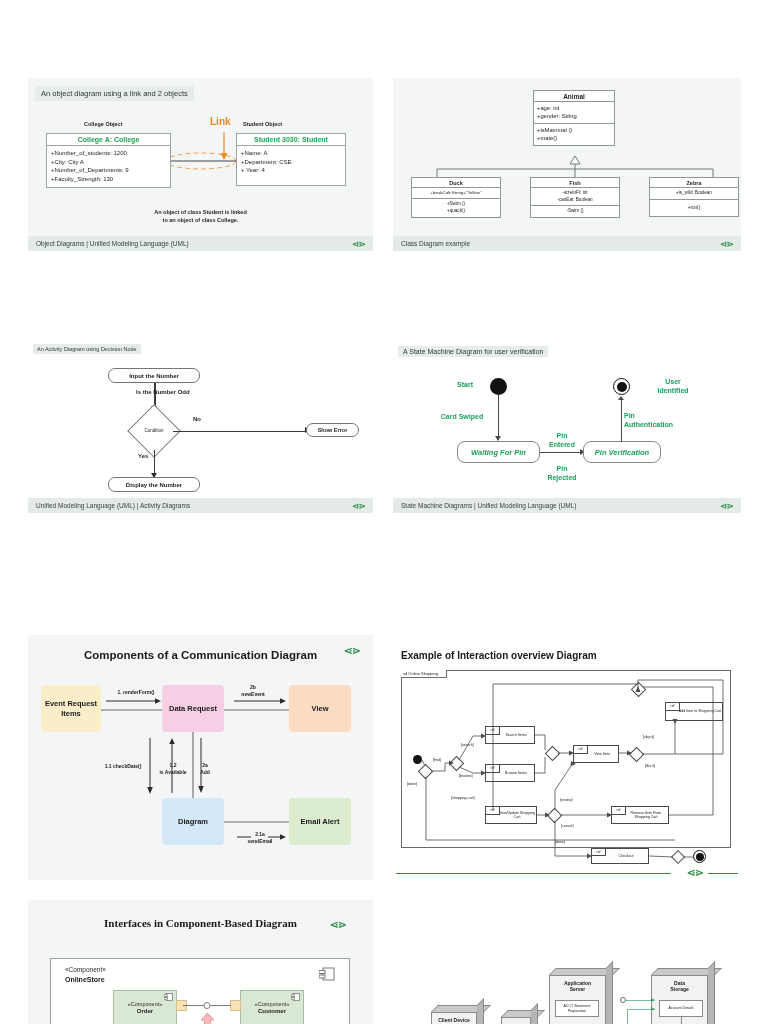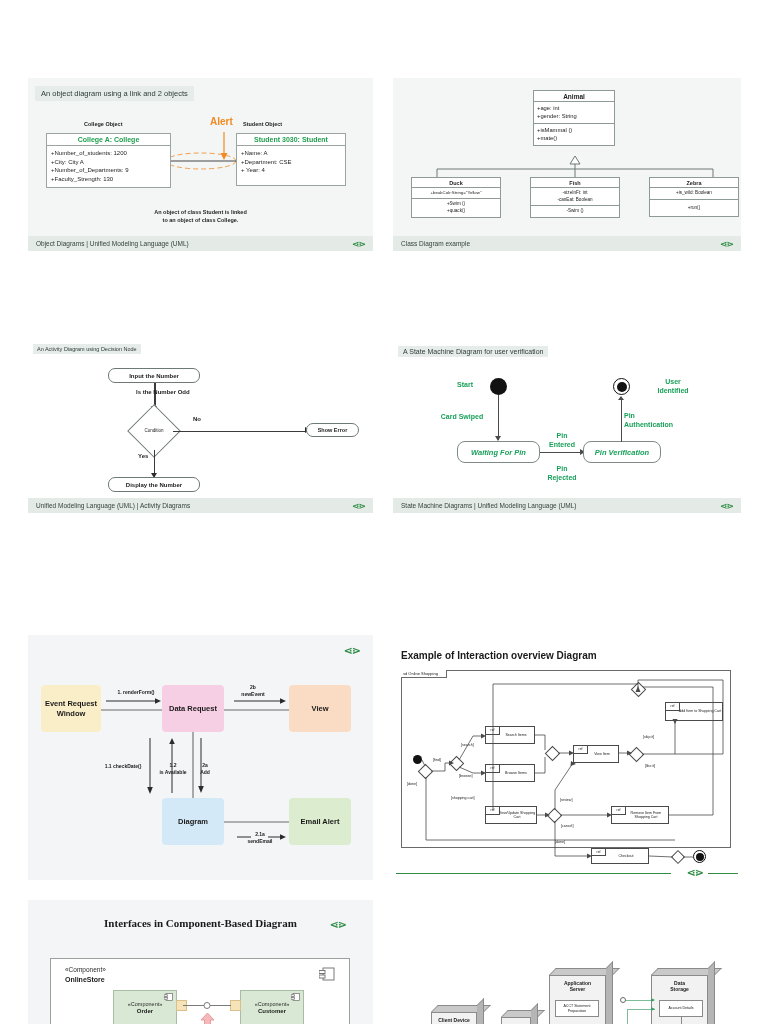--- a/index.html
+++ b/index.html
@@ -235,21 +235,21 @@
 <body>
 
 <div class="page">
 
   <div class="panel" id="p1">
     <div class="slide-title" style="position:absolute;left:7px;top:8px;">An object diagram using a link and 2 objects</div>
 
     <div class="obj-label" style="left:56px;top:43px;">College Object</div>
     <div class="obj-label" style="left:215px;top:43px;">Student Object</div>
 
-    <div class="linkword" style="left:182px;top:38px;">Alert</div>
+    <div class="linkword" style="left:182px;top:38px;">Link</div>
 
     <svg style="position:absolute;left:190px;top:54px;" width="12" height="30">
       <line x1="6" y1="0" x2="6" y2="22" stroke="#f08a22" stroke-width="1.2"></line>
       <polygon points="2.5,21 9.5,21 6,28" fill="#f08a22"></polygon>
     </svg>
 
     <svg style="position:absolute;left:137px;top:70px;" width="73" height="26">
       <ellipse cx="36" cy="13" rx="35" ry="8" fill="none" stroke="#f0a050" stroke-width="1" stroke-dasharray="5,3"></ellipse>
       <line x1="1" y1="13" x2="71" y2="13" stroke="#444" stroke-width="1"></line>
     </svg>
@@ -412,22 +412,23 @@
 Identified</div>
 
     <div class="slide-footer">
       <span>State Machine Diagrams | Unified Modeling Language (UML)</span>
       <span class="gfg">⋖⋗</span>
     </div>
   </div>
 
   <div class="panel" id="p5">
     <span class="gfg" style="position:absolute;right:13px;top:9px;font-size:11px;">⋖⋗</span>
-
-    <div class="cd-node" style="left:13px;top:50px;width:60px;height:47px;background:#faeec8;">Event Request Window</div>
+    <div class="cd-title">Components of a Communication Diagram</div>
+
+    <div class="cd-node" style="left:13px;top:50px;width:60px;height:47px;background:#faeec8;">Event Request Items</div>
     <div class="cd-node" style="left:134px;top:50px;width:62px;height:47px;background:#f7cfe4;">Data Request</div>
     <div class="cd-node" style="left:261px;top:50px;width:62px;height:47px;background:#fadcc4;">View</div>
     <div class="cd-node" style="left:134px;top:163px;width:62px;height:47px;background:#d4e9f7;">Diagram</div>
     <div class="cd-node" style="left:261px;top:163px;width:62px;height:47px;background:#dcecce;">Email Alert</div>
 
     <svg style="position:absolute;left:0;top:0;" width="345" height="245">
       <line x1="73" y1="75" x2="134" y2="75" stroke="#6a6a6a" stroke-width="1.1"></line>
       <line x1="196" y1="75" x2="261" y2="75" stroke="#6a6a6a" stroke-width="1.1"></line>
       <line x1="165" y1="97" x2="165" y2="163" stroke="#6a6a6a" stroke-width="1.1"></line>
       <line x1="196" y1="187" x2="261" y2="187" stroke="#6a6a6a" stroke-width="1.1"></line>

